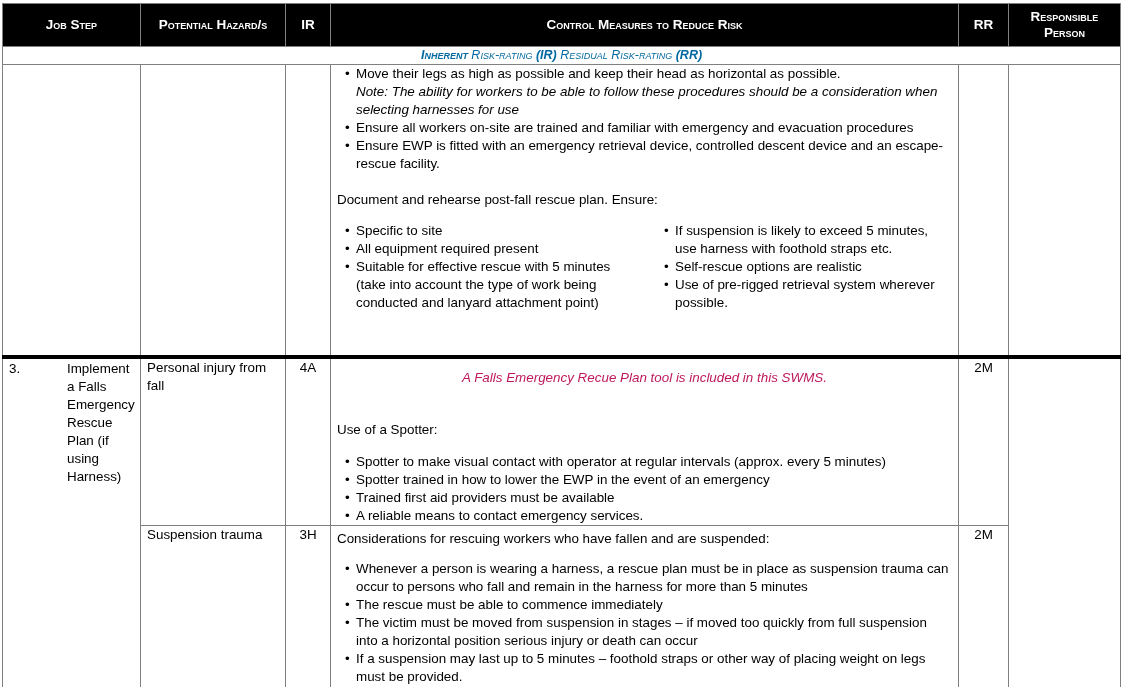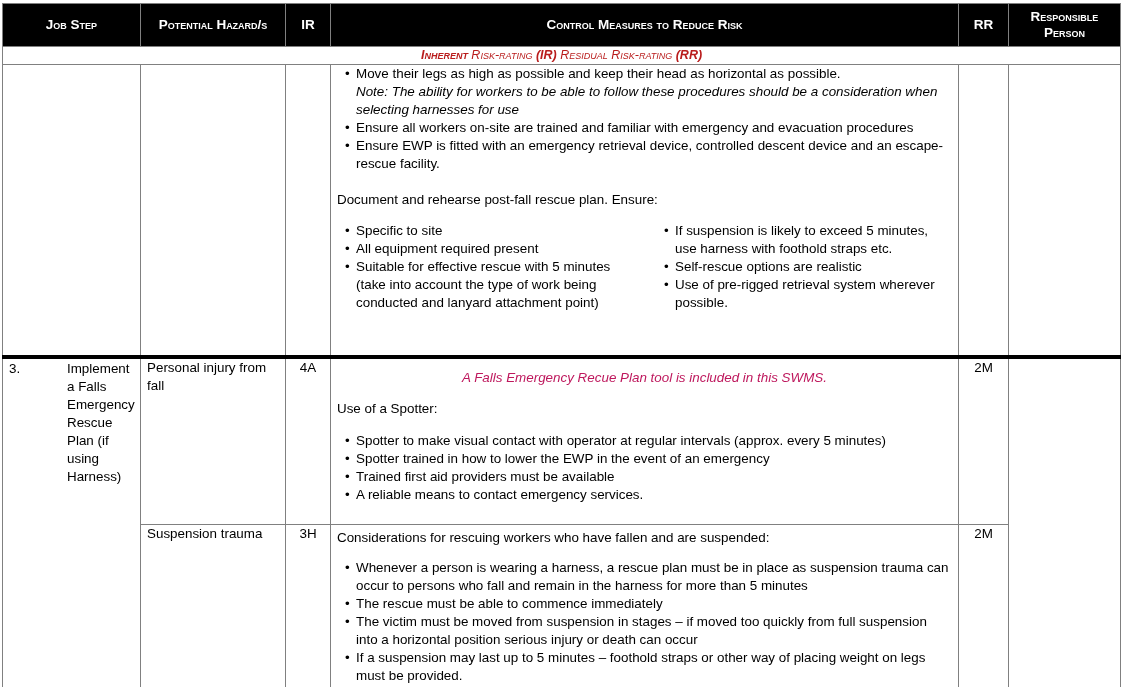--- a/index.html
+++ b/index.html
@@ -40,21 +40,21 @@
   }
   
   tr.legend td {
     height: 18px;
     padding: 1px 2px;
     text-align: center;
     font-variant: small-caps;
     font-style: italic;
     font-size: 12.5px;
     line-height: 15px;
-    color: #b91c1c;
+    color: #0369a1;
   }
   tr.legend .b { font-weight: bold; }
   
   tr.cont td  { height: 292px; }
   tr.r3a td   { border-top: 4px solid #000000; height: 168px; }
   tr.r3b td   { height: 200px; }
   td.ctr { text-align: center; padding-left: 2px; padding-right: 2px; }
   td.haz { padding-right: 8px; }
   
   .jobstep { display: flex; margin-top: 1px; }
@@ -68,21 +68,21 @@
   p.doc { margin: 18px 0 13px 0; }
   .twocol { display: flex; }
   .twocol ul.left  { flex: 0 0 288px; }
   .twocol ul.right { flex: 0 0 292px; margin-left: 31px; }
   .blue-ctr {
     color: #be185d;
     font-style: italic;
     text-align: center;
     margin: 10px 0 0 0;
   }
-  p.intro  { margin: 13px 0 14px 0; }
+  p.intro  { margin: 34px 0 14px 0; }
   p.intro2 { margin: 4px 0 12px 0; }
   ul.mt { margin-top: 14px; }
 </style>
 </head>
 <body>
 
 <table class="swms">
   <colgroup>
     <col style="width:138px">
     <col style="width:145px">

